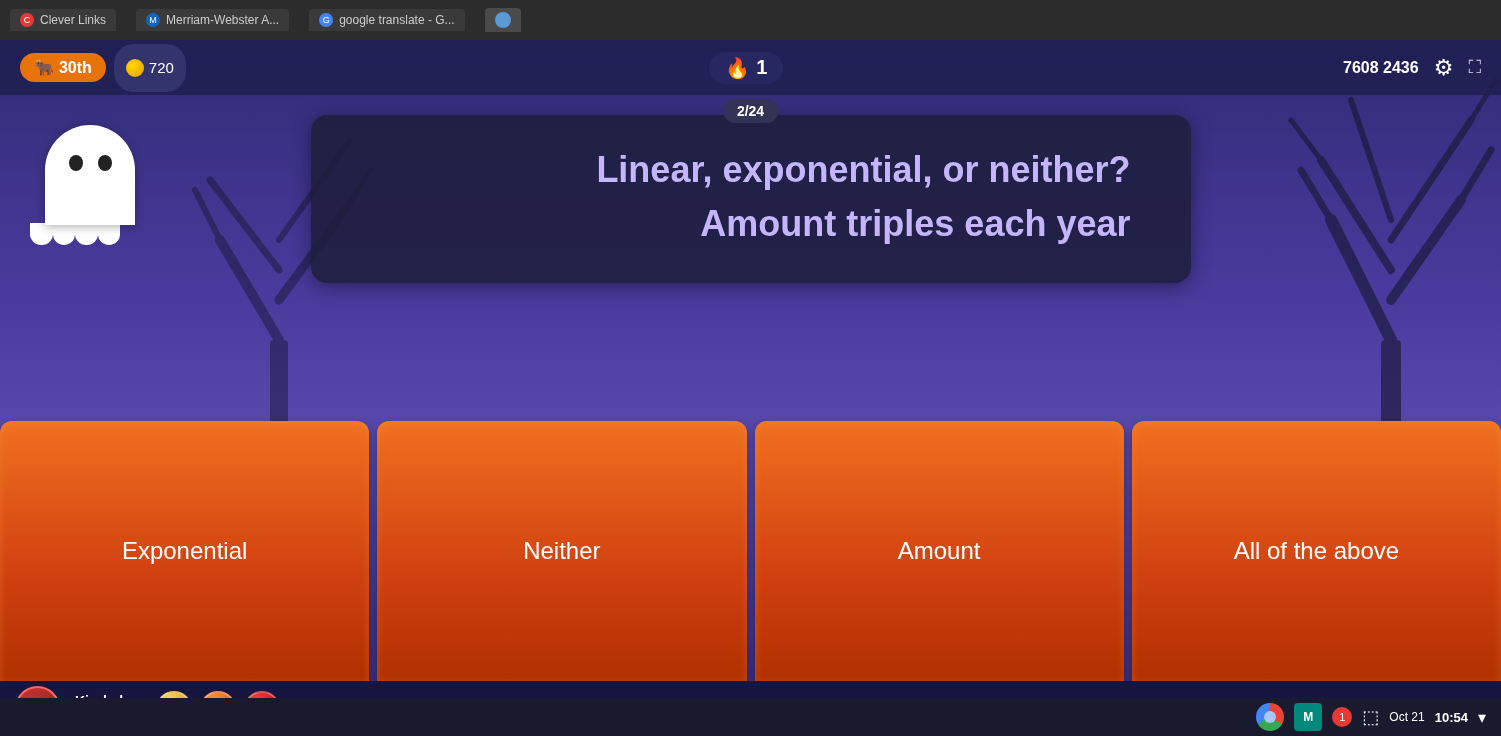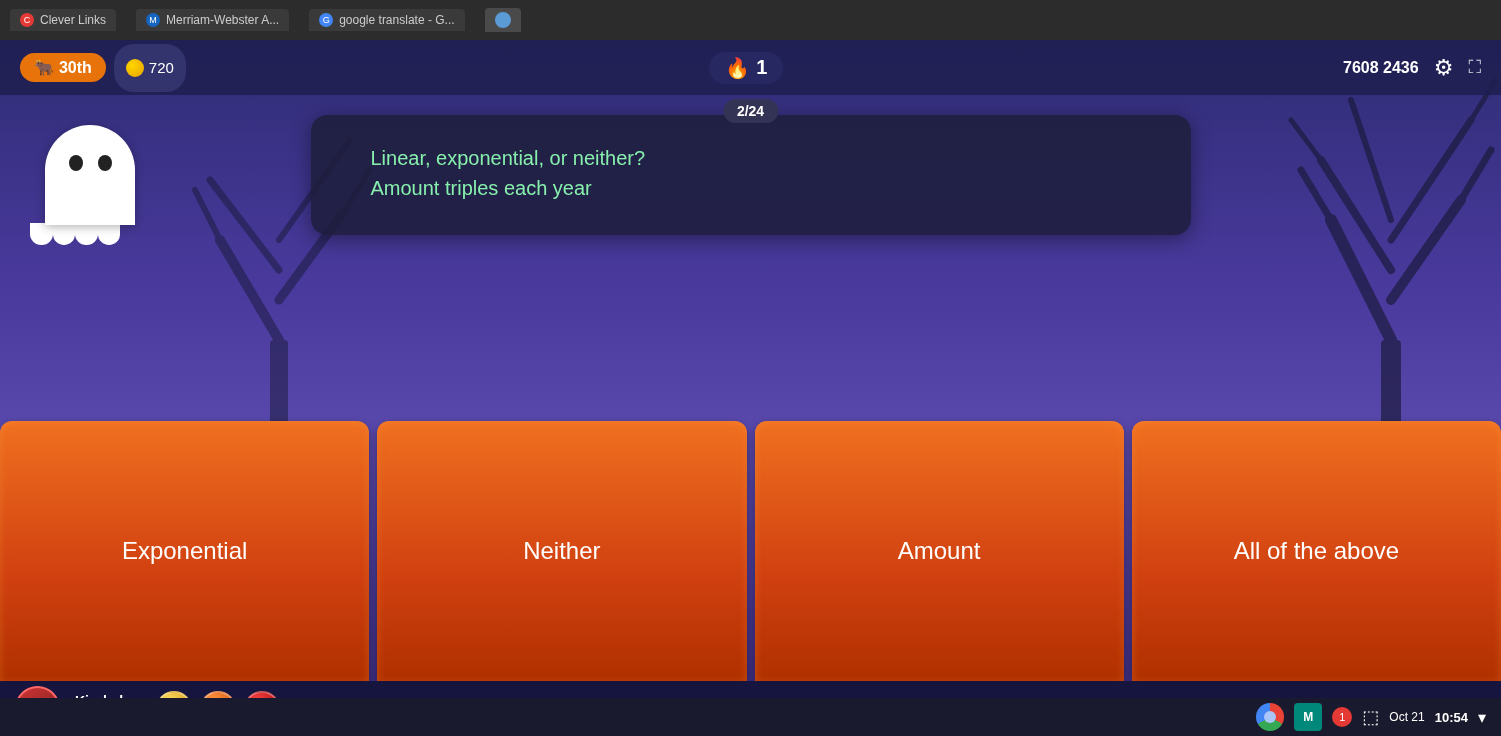--- a/index.html
+++ b/index.html
@@ -207,40 +207,40 @@
     }
 
     
     .question-card {
       background: rgba(30, 30, 60, 0.88);
       border-radius: 16px;
       padding: 28px 60px 32px;
       margin-top: 20px;
       max-width: 880px;
       width: 60%;
-      text-align: left;
+      text-align: right;
       position: relative;
       box-shadow: 0 4px 20px rgba(0,0,0,0.4);
     }
     .question-counter {
       position: absolute;
       top: -16px;
       left: 50%;
       transform: translateX(-50%);
       background: #333355;
       color: white;
       font-size: 14px;
       font-weight: bold;
       padding: 4px 14px;
       border-radius: 12px;
     }
     .question-text {
-      color: #86efac;
-      font-size: 20px;
-      font-weight: 400;
+      color: #c4b5fd;
+      font-size: 36px;
+      font-weight: 700;
       line-height: 1.5;
     }
 
     
     .answers-row {
       display: flex;
       flex-direction: row;
       gap: 8px;
       width: 100%;
       margin-top: 0;

